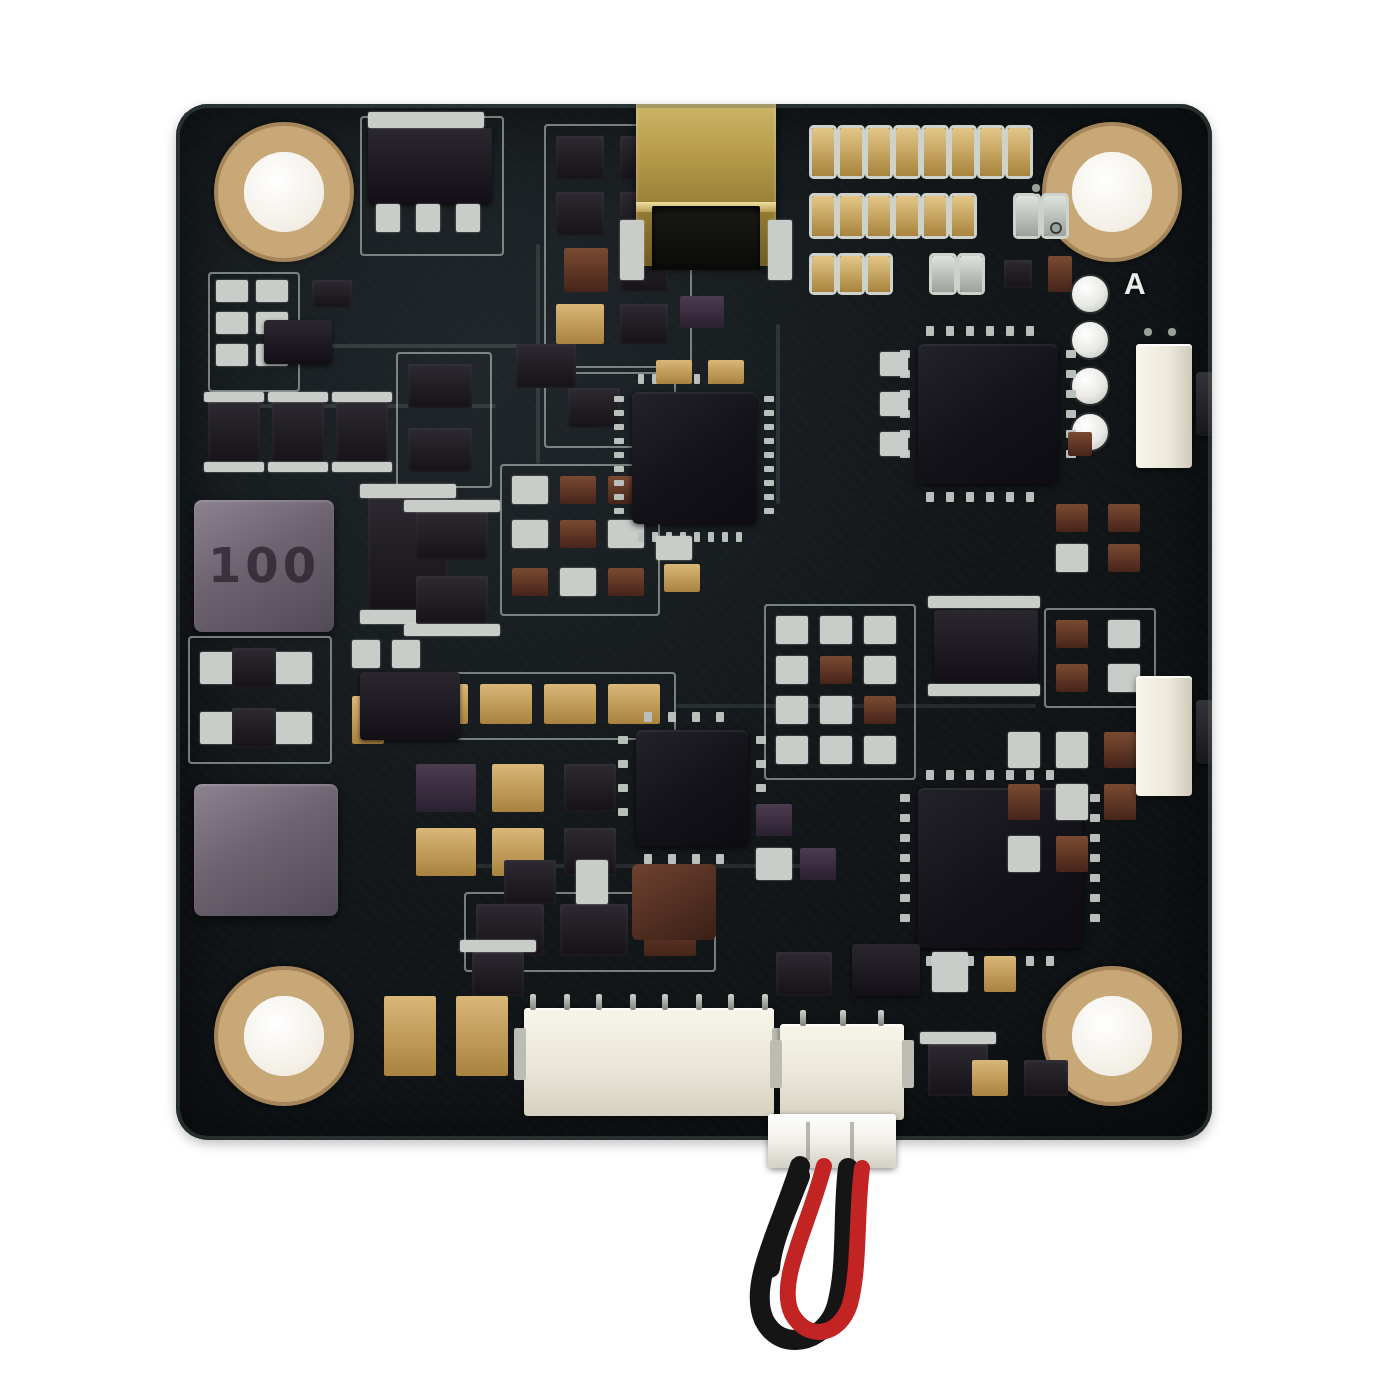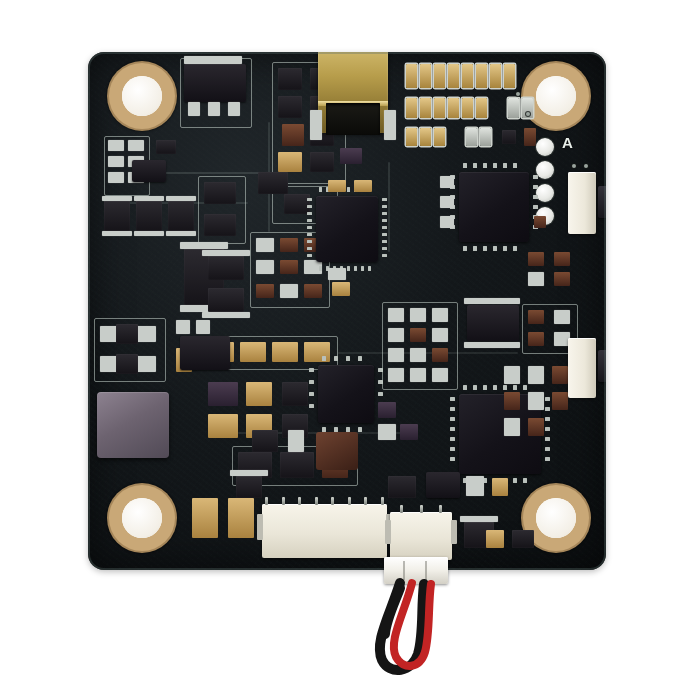--- a/index.html
+++ b/index.html
@@ -172,20 +172,23 @@
     <div class="pad" style="left:46px;top:144px;width:30px;height:5px;"></div>
     <div class="pad" style="left:78px;top:144px;width:30px;height:5px;"></div>
     <div class="pad" style="left:14px;top:179px;width:30px;height:5px;"></div>
     <div class="pad" style="left:46px;top:179px;width:30px;height:5px;"></div>
     <div class="pad" style="left:78px;top:179px;width:30px;height:5px;"></div>
 
     <div class="res" style="left:116px;top:130px;width:32px;height:22px;"></div>
     <div class="res" style="left:116px;top:162px;width:32px;height:22px;"></div>
     <div class="silk" style="left:110px;top:124px;width:46px;height:66px;"></div>
 
+    <div class="inductor" style="left:9px;top:198px;width:70px;height:66px;">
+      <span>100</span>
+    </div>
 
     <div class="inductor" style="left:9px;top:340px;width:72px;height:66px;">
       <span></span>
     </div>
 
     <div class="pad" style="left:12px;top:274px;width:22px;height:16px;"></div>
     <div class="pad" style="left:46px;top:274px;width:22px;height:16px;"></div>
     <div class="res" style="left:28px;top:272px;width:22px;height:20px;"></div>
     <div class="pad" style="left:12px;top:304px;width:22px;height:16px;"></div>
     <div class="pad" style="left:46px;top:304px;width:22px;height:16px;"></div>

